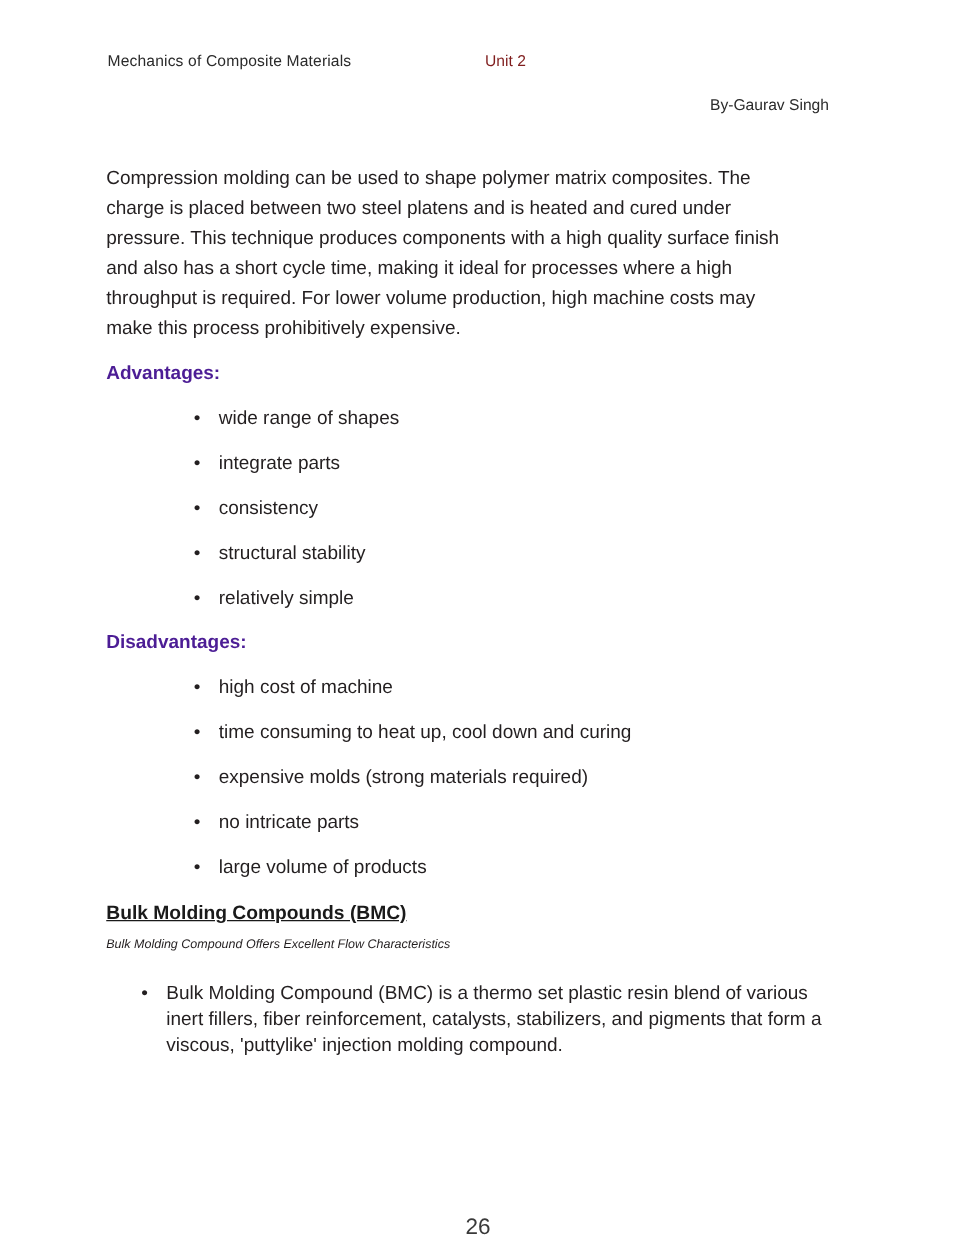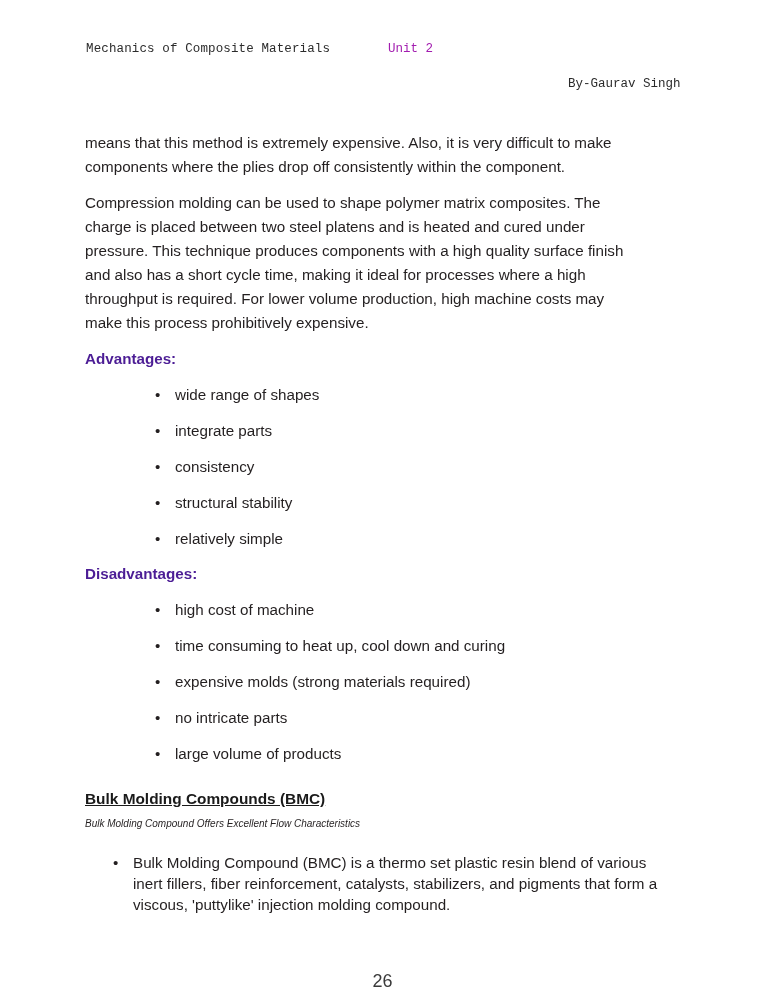--- a/index.html
+++ b/index.html
@@ -19,37 +19,36 @@
     overflow: hidden;
   }
 
   
   .doc-header {
     position: absolute;
     left: 0;
     top: 42px;
     width: 765px;
     height: 22px;
-    font-family: Liberation Mono, monospace;
   }
   .doc-header .hdr-left {
     position: absolute;
     left: 86px;
     top: 0;
     font-size: 12.5px;
     letter-spacing: 0.01em;
     color: #2b2b2b;
     white-space: nowrap;
   }
   .doc-header .hdr-center {
     position: absolute;
     left: 388px;
     top: 0;
     font-size: 12.5px;
-    color: #a21caf;
+    color: #7f1d1d;
     white-space: nowrap;
   }
   .doc-header .hdr-right {
     position: absolute;
     left: 568px;
     top: 0;
     font-size: 12.5px;
     color: #2b2b2b;
     white-space: nowrap;
     margin-top: 35px;
@@ -97,21 +96,21 @@
   ul.spaced-list > li:first-child { margin-top: 12px; }
   ul.spaced-list > li .bullet-dot {
     position: absolute;
     left: 70px;
     top: 0;
     font-size: 15.2px;
     line-height: 24px;
   }
 
   
-  .bmc-block { margin-top: 22px; }
+  .bmc-block { margin-top: 14px; }
   h2.bmc-title {
     margin: 0;
     font-size: 15.4px;
     line-height: 22px;
     font-weight: bold;
     text-decoration: underline;
     color: #1a1a1a;
     display: inline-block;
   }
   .bmc-subtitle {
@@ -162,21 +161,20 @@
 <div class="page">
 
   <div class="doc-header">
     <div class="hdr-left">Mechanics of Composite Materials</div>
     <div class="hdr-center">Unit 2</div>
     <div class="hdr-right">By-Gaurav Singh</div>
   </div>
 
   <div class="content">
 
-    <p class="body-para">means that this method is extremely expensive. Also, it is very difficult to make components where the plies drop off consistently within the component.</p>
 
     <p class="body-para tight-2">Compression molding can be used to shape polymer matrix composites. The charge is placed between two steel platens and is heated and cured under pressure. This technique produces components with a high quality surface finish and also has a short cycle time, making it ideal for processes where a high throughput is required. For lower volume production, high machine costs may make this process prohibitively expensive.</p>
 
     <h3 class="section-label">Advantages:</h3>
 
     <ul class="spaced-list">
       <li>
         <span class="bullet-dot">•</span>
         <span>wide range of shapes</span>
       </li>

